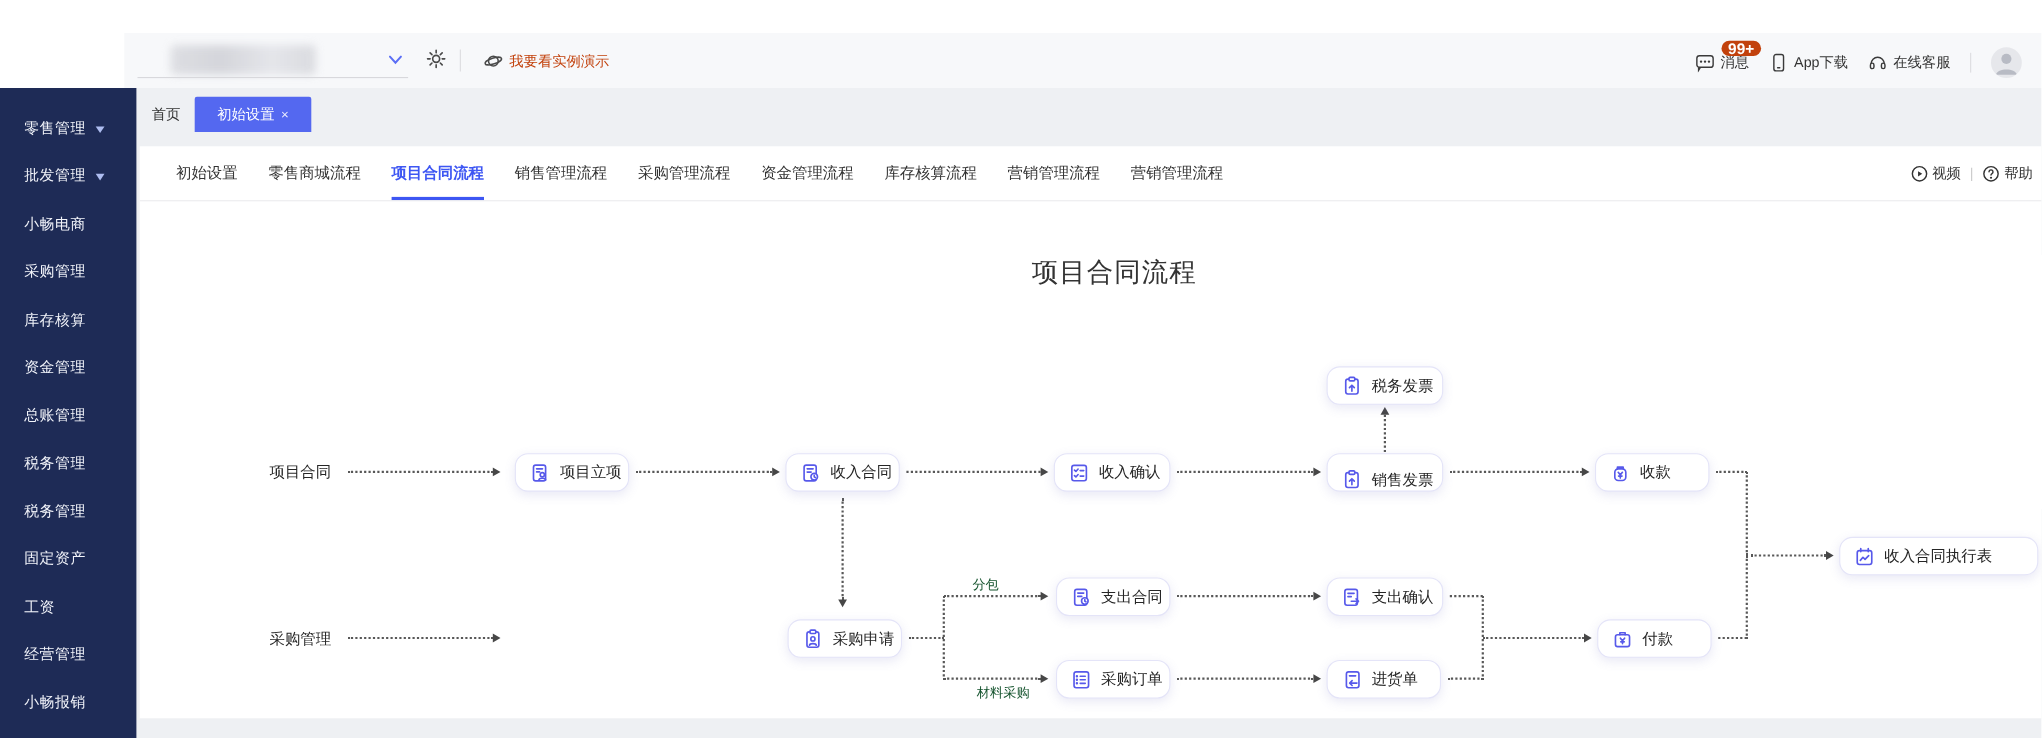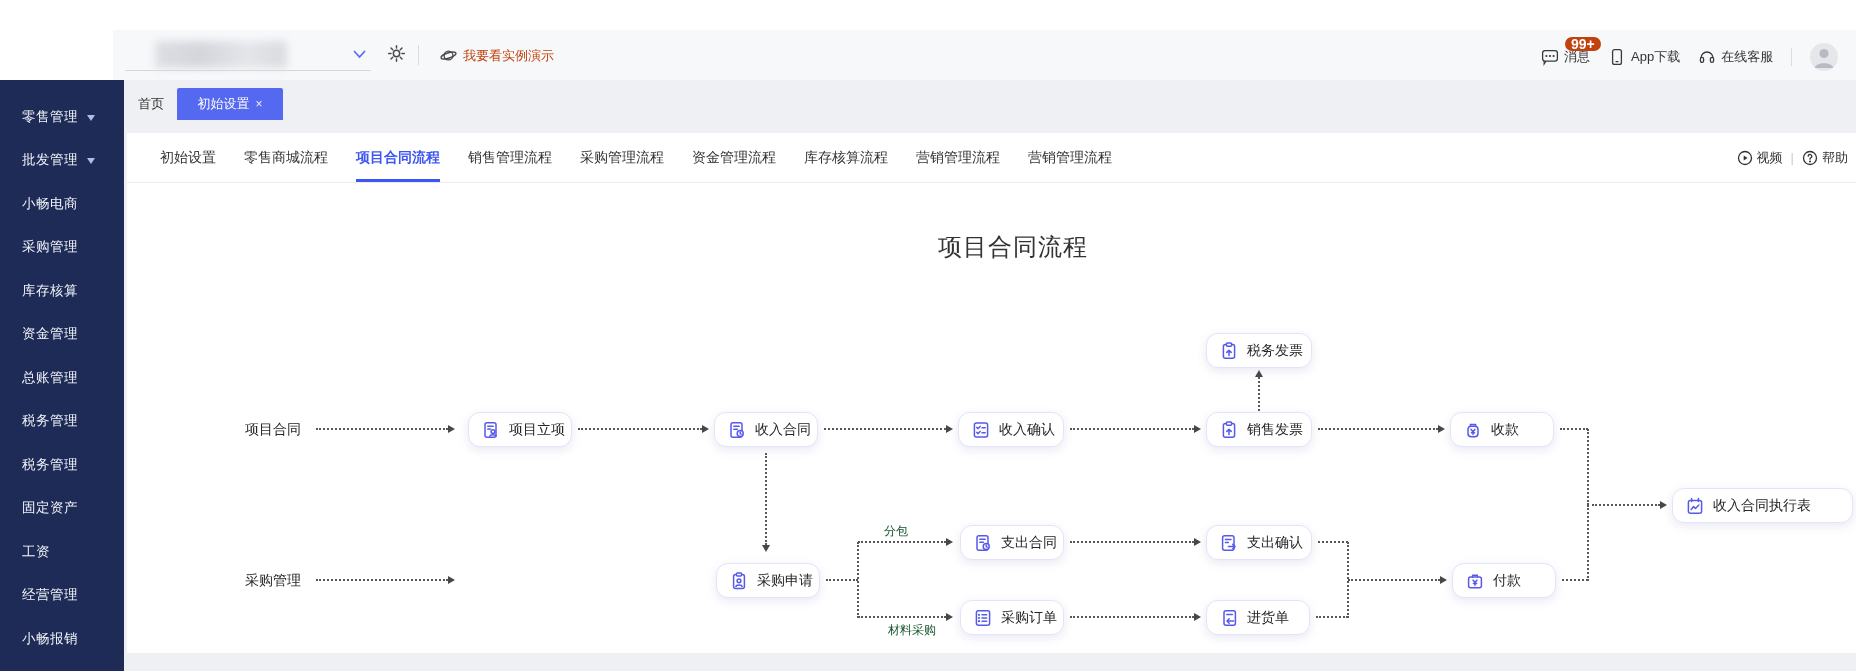--- a/index.html
+++ b/index.html
@@ -286,21 +286,21 @@
           <svg width="20" height="20" viewBox="0 0 20 20" fill="none" stroke="#5759ea" stroke-width="1.5" stroke-linecap="round" stroke-linejoin="round">
             <rect x="3.4" y="3" width="13.2" height="14" rx="2"></rect>
             <path d="M5.8 7.4l1.3 1.2 2-2.2"></path>
             <path d="M11 7.8h3.2"></path>
             <path d="M5.8 12.4l1.3 1.2 2-2.2"></path>
             <path d="M11 12.8h3.2"></path>
           </svg>
         </span>
         <span>收入确认</span>
       </div>
-      <div class="flow-node" style="left: 1206px; top: 412px; width: 106px;">
+      <div class="flow-node" style="left: 1206px; top: 412px; width: 106px; align-items: flex-end;">
         <span>
           <svg width="20" height="20" viewBox="0 0 20 20" fill="none" stroke="#5759ea" stroke-width="1.5" stroke-linecap="round" stroke-linejoin="round">
             <rect x="4.4" y="3.6" width="11.2" height="13.6" rx="2"></rect>
             <rect x="7.4" y="2" width="5.2" height="3.2" rx="1" fill="#fff"></rect>
             <path d="M10 14.6V9.4M7.8 11.4L10 9.2l2.2 2.2"></path>
           </svg>
         </span>
         <span>销售发票</span>
       </div>
       <div class="flow-node" style="left: 1206px; top: 333px; width: 106px;">

